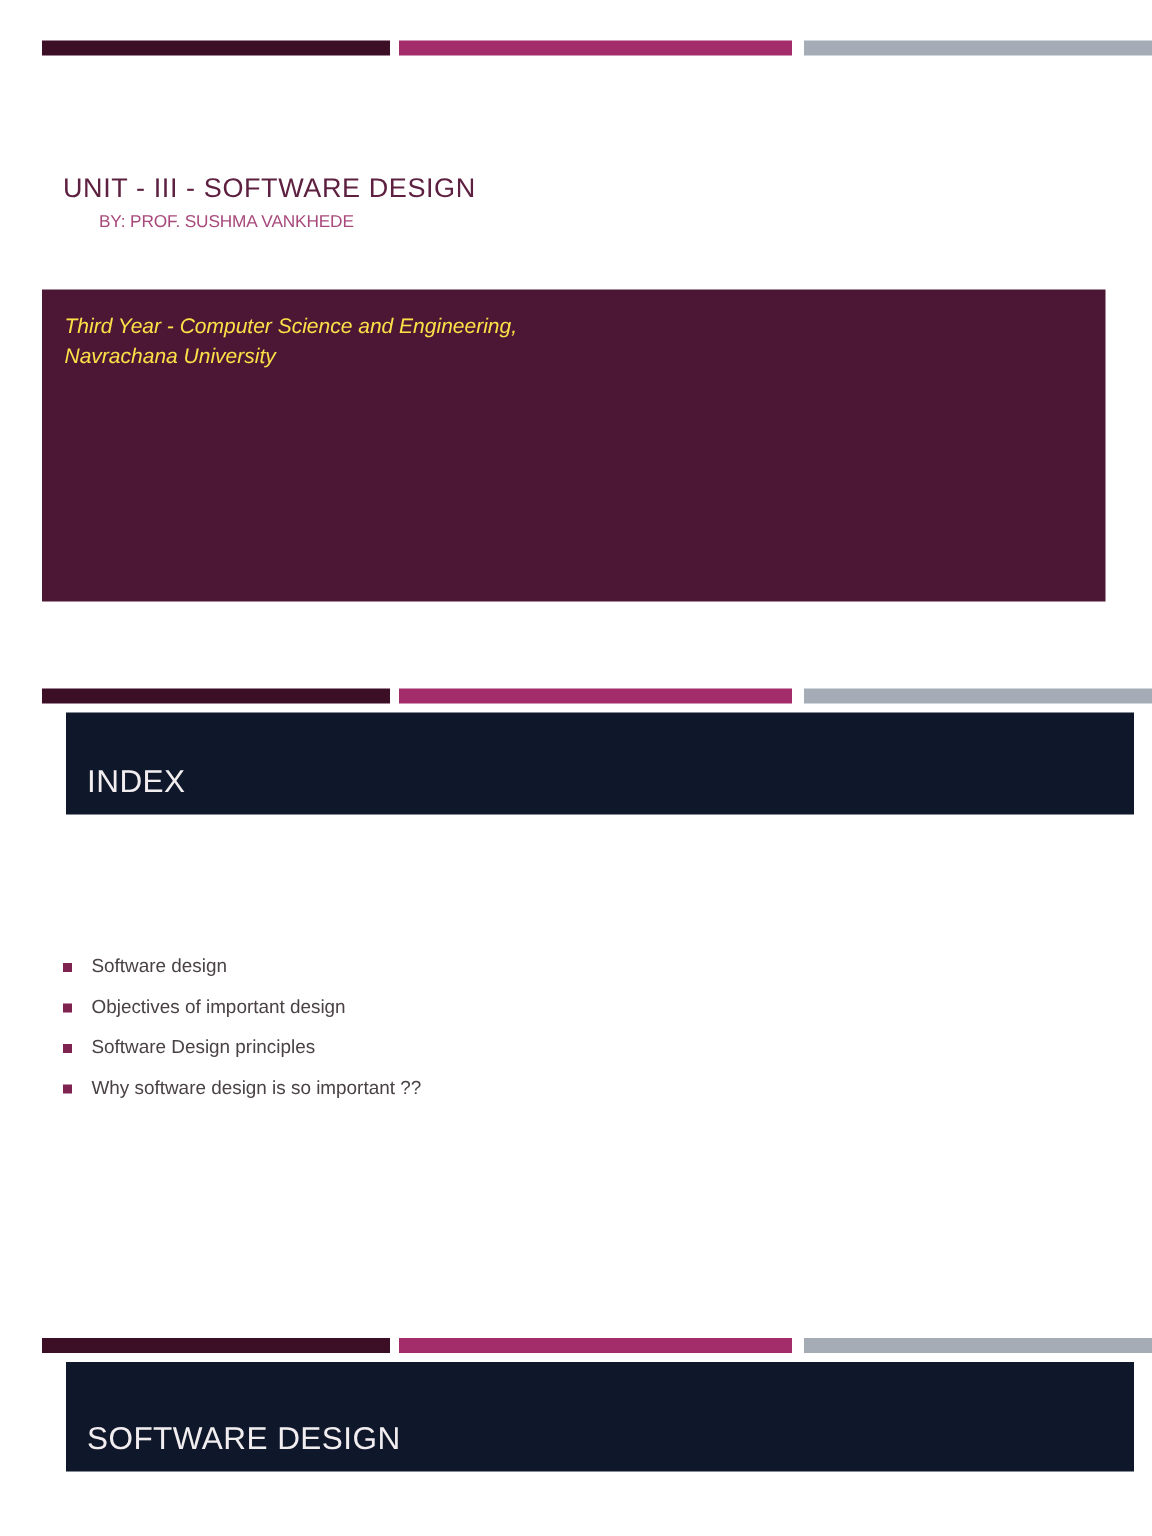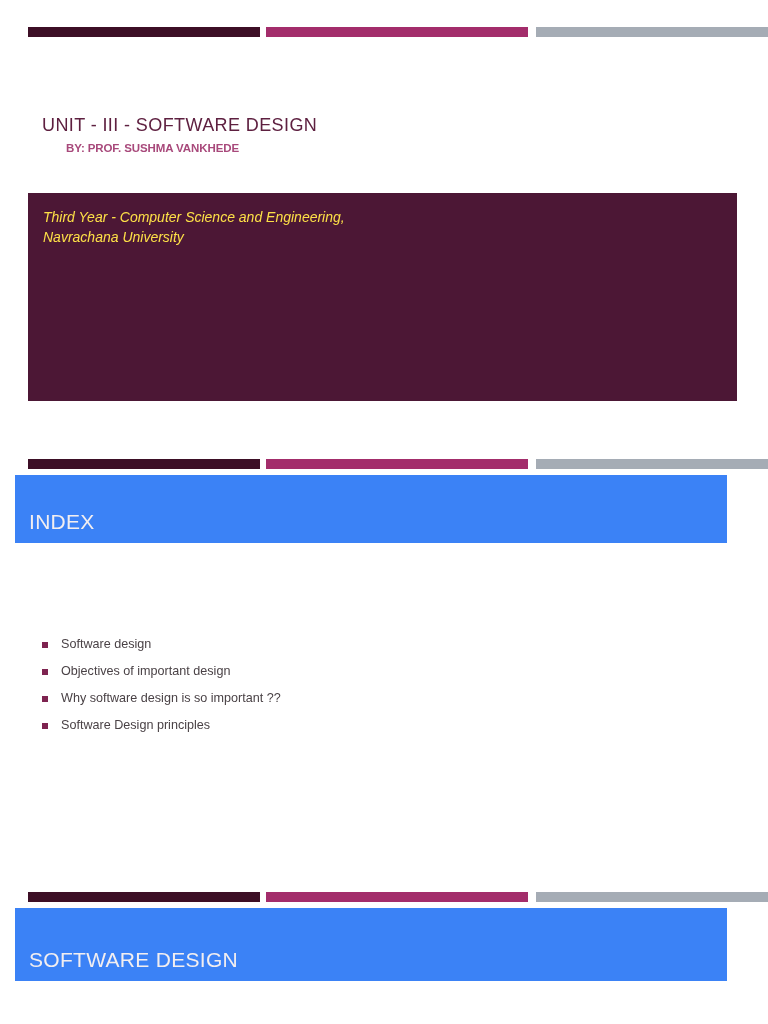--- a/index.html
+++ b/index.html
@@ -48,21 +48,21 @@
     font-size: 18px;
     font-weight: 400;
     letter-spacing: 0.4px;
     color: #5E2040;
     line-height: 1.12;
     white-space: nowrap;
   }
   .deck-subtitle {
     margin-top: 7px;
     font-size: 11.5px;
-    font-weight: 700;
+    font-weight: 400;
     letter-spacing: -0.1px;
     color: #A8497B;
     white-space: nowrap;
     padding-left: 24px;
   }
 
   .affil-panel {
     position: absolute;
     left: 28px;
     top: 193px;
@@ -80,23 +80,23 @@
     line-height: 1.42;
     color: #fde047;
     white-space: pre-line;
   }
 
   
   .rule-2 { top: 459px; }
 
   .band {
     position: absolute;
-    left: 15px;
+    left: 44px;
     width: 712px;
-    background: #3b82f6;
+    background: #0f172a;
   }
   .band-index { top: 475px; height: 68px; }
 
   .band-title {
     position: absolute;
     left: 14px;
     bottom: 9px;
     font-size: 21px;
     font-weight: 400;
     letter-spacing: 0.3px;
@@ -174,25 +174,25 @@
       <li>
         <span class="marker"></span>
         <span>Software design</span>
       </li>
       <li>
         <span class="marker"></span>
         <span>Objectives of important design</span>
       </li>
       <li>
         <span class="marker"></span>
+        <span>Software Design principles</span>
+      </li>
+      <li>
+        <span class="marker"></span>
         <span>Why software design is so important ??</span>
-      </li>
-      <li>
-        <span class="marker"></span>
-        <span>Software Design principles</span>
       </li>
     </ul>
 
   </div>
 
   <div>
 
     <div class="rule rule-3">
       <div class="seg seg-dark"></div>
       <div class="seg seg-mid"></div>

